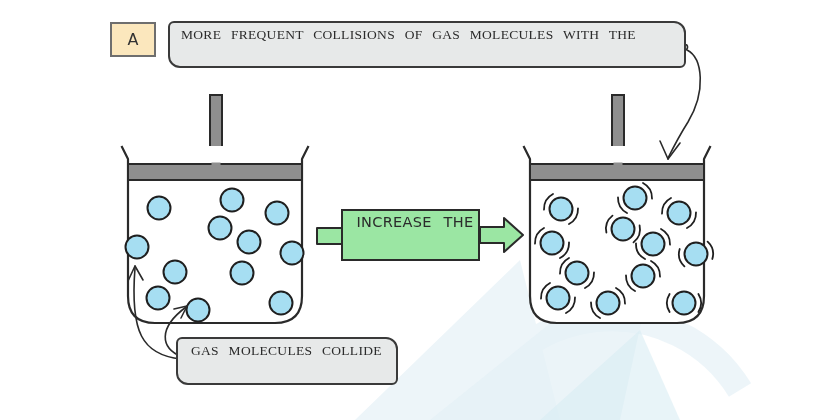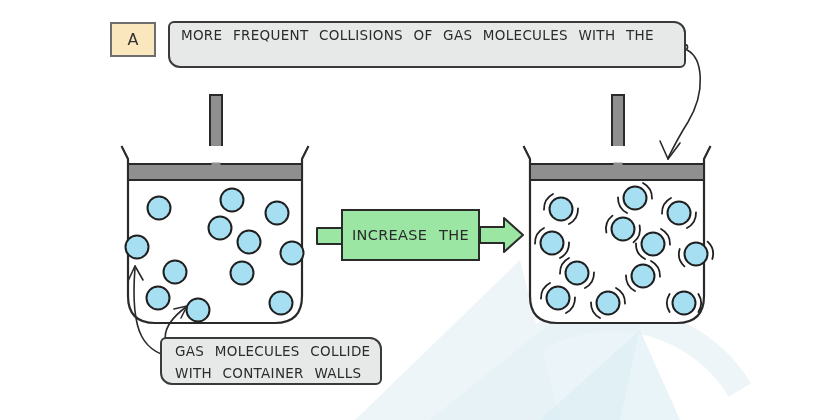--- a/index.html
+++ b/index.html
@@ -5,36 +5,36 @@
   html,body{margin:0;padding:0;background:#ffffff;}
   #canvas{
     position:relative;width:840px;height:420px;background:#ffffff;overflow:hidden;
     font-family:"DejaVu Sans","Liberation Sans",sans-serif;color:#2b2b2b;
   }
   #diagram-svg{position:absolute;left:0;top:0;}
   .note{
     position:absolute;box-sizing:border-box;
     background:var(--note-bg,#e7e9e9);
     border:2px solid #3a3a3a;border-radius:6px 12px 6px 12px;
-    display:flex;flex-direction:column;justify-content:space-between;
-    white-space:nowrap;letter-spacing:.3px;word-spacing:6px;
+    display:flex;flex-direction:column;justify-content:flex-start;
+    white-space:nowrap;letter-spacing:.3px;word-spacing:6px;font-family:Liberation Serif, serif;
   }
   .note .ln{line-height:20px;}
   #top-note{left:168px;top:21px;width:518px;height:47px;padding:2px 0 0 11px;font-size:13.5px;}
-  #bottom-note{left:160px;top:337px;width:222px;height:48px;padding:2px 0 0 13px;font-size:13.5px;}
+  #bottom-note{left:176px;top:337px;width:222px;height:48px;padding:2px 0 0 13px;font-size:13.5px;}
   #a-label{
     position:absolute;left:110px;top:22px;width:46px;height:35px;box-sizing:border-box;
     background:var(--label-bg,#fbe7bd);border:2px solid #6e6e6e;
     display:flex;align-items:center;justify-content:center;
     font-size:16px;color:#333;
   }
   #process-box{
     position:absolute;left:341px;top:209px;width:139px;height:52px;box-sizing:border-box;
     background:var(--green,#9be6a3);border:2px solid #2a2a2a;
-    display:flex;flex-direction:column;justify-content:center;padding-left:9px;
+    display:flex;flex-direction:row;justify-content:center;padding-left:9px;
     font-size:14.5px;letter-spacing:.3px;word-spacing:7px;white-space:nowrap;
   }
   #process-box .ln{line-height:23px;}
   .molecule{fill:var(--molecule-fill,#a6def2);stroke:#1f1f1f;stroke-width:2;}
   .vib{fill:none;stroke:#1f1f1f;stroke-width:1.8;stroke-linecap:round;}
   .outline{fill:#ffffff;stroke:#2a2a2a;stroke-width:2.2;stroke-linejoin:round;}
   .piston{fill:var(--piston,#8f8f8f);stroke:#2a2a2a;stroke-width:2;}
   .patch{fill:var(--piston,#8f8f8f);}
   .greenarrow{fill:var(--green,#9be6a3);stroke:#2a2a2a;stroke-width:2;stroke-linejoin:round;}
   .thin{fill:none;stroke:#2a2a2a;stroke-width:1.6;stroke-linecap:round;}
@@ -151,16 +151,15 @@
   <div id="top-note" class="note">
     <span class="ln">MORE FREQUENT COLLISIONS OF GAS MOLECULES WITH THE</span>
   </div>
 
   <div id="process-box">
     <span class="ln">INCREASE THE</span>
   </div>
 
   <div id="bottom-note" class="note">
     <span class="ln">GAS MOLECULES COLLIDE</span>
-    <span class="ln">WITH CONTAINER WALLS</span>
   </div>
 
 </div>
 
 </body></html>

